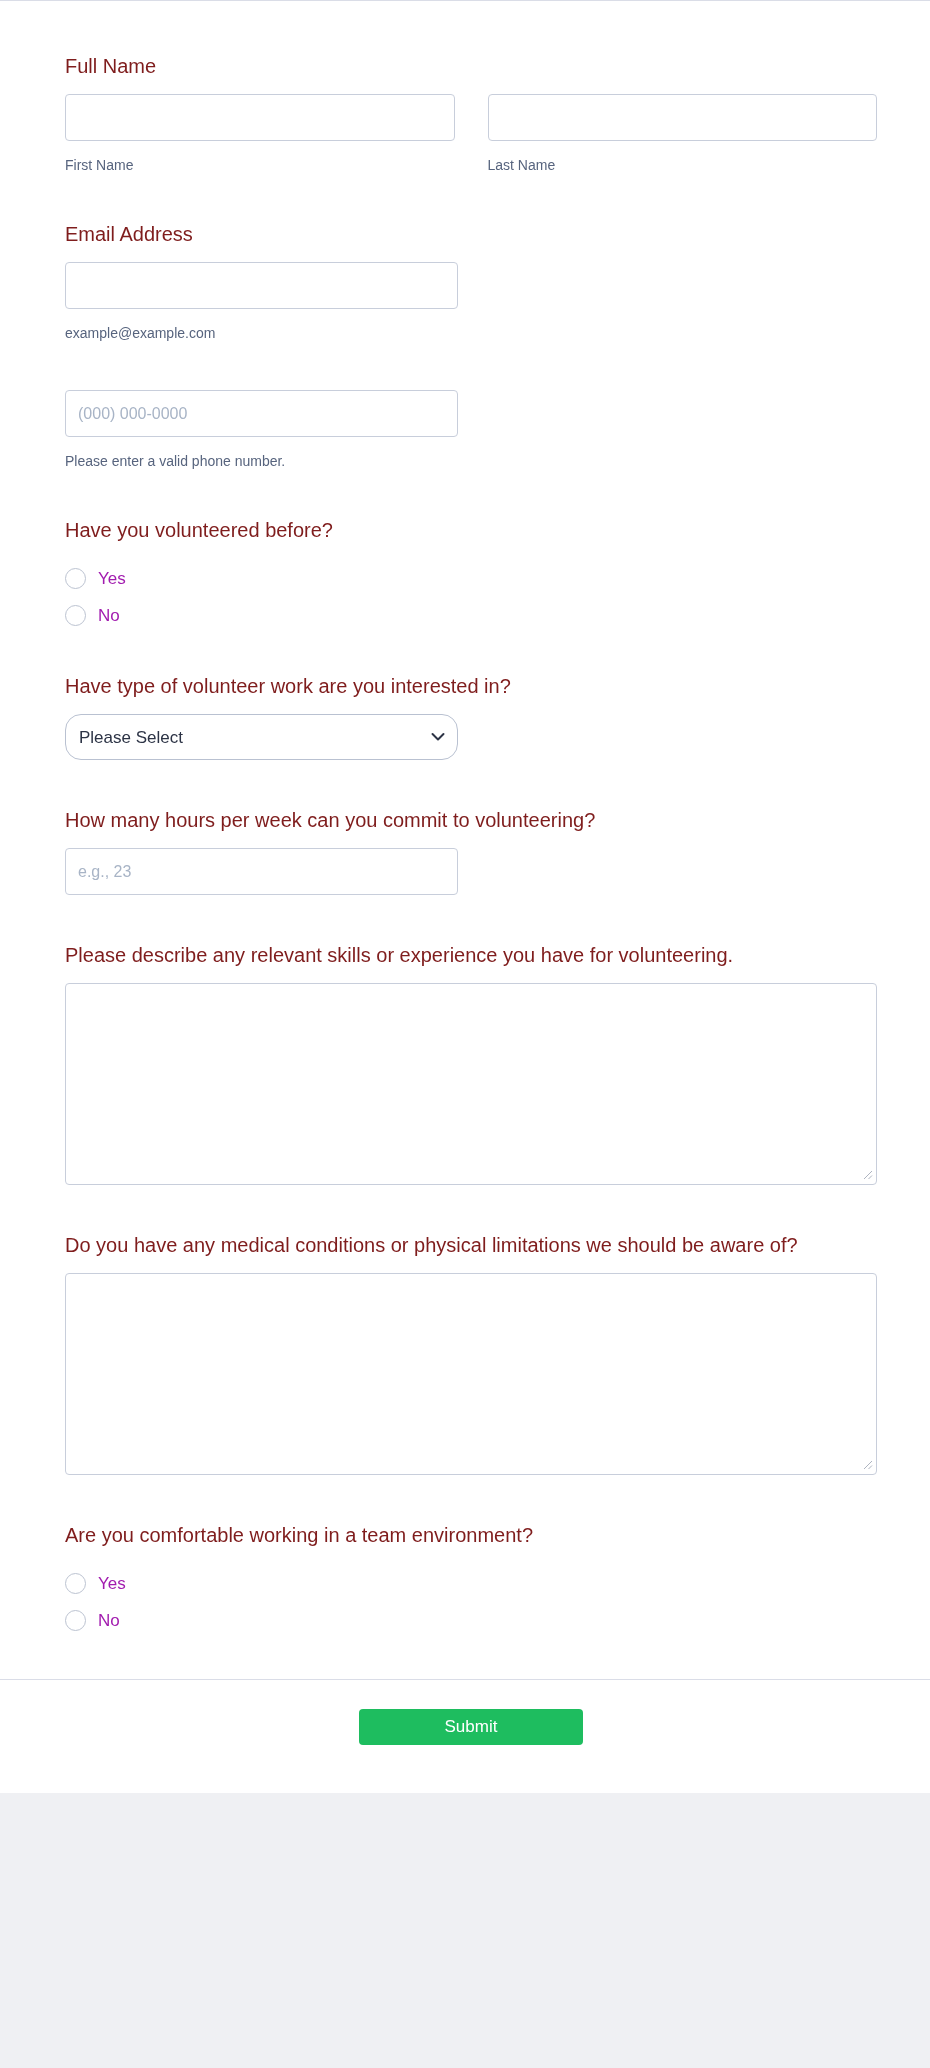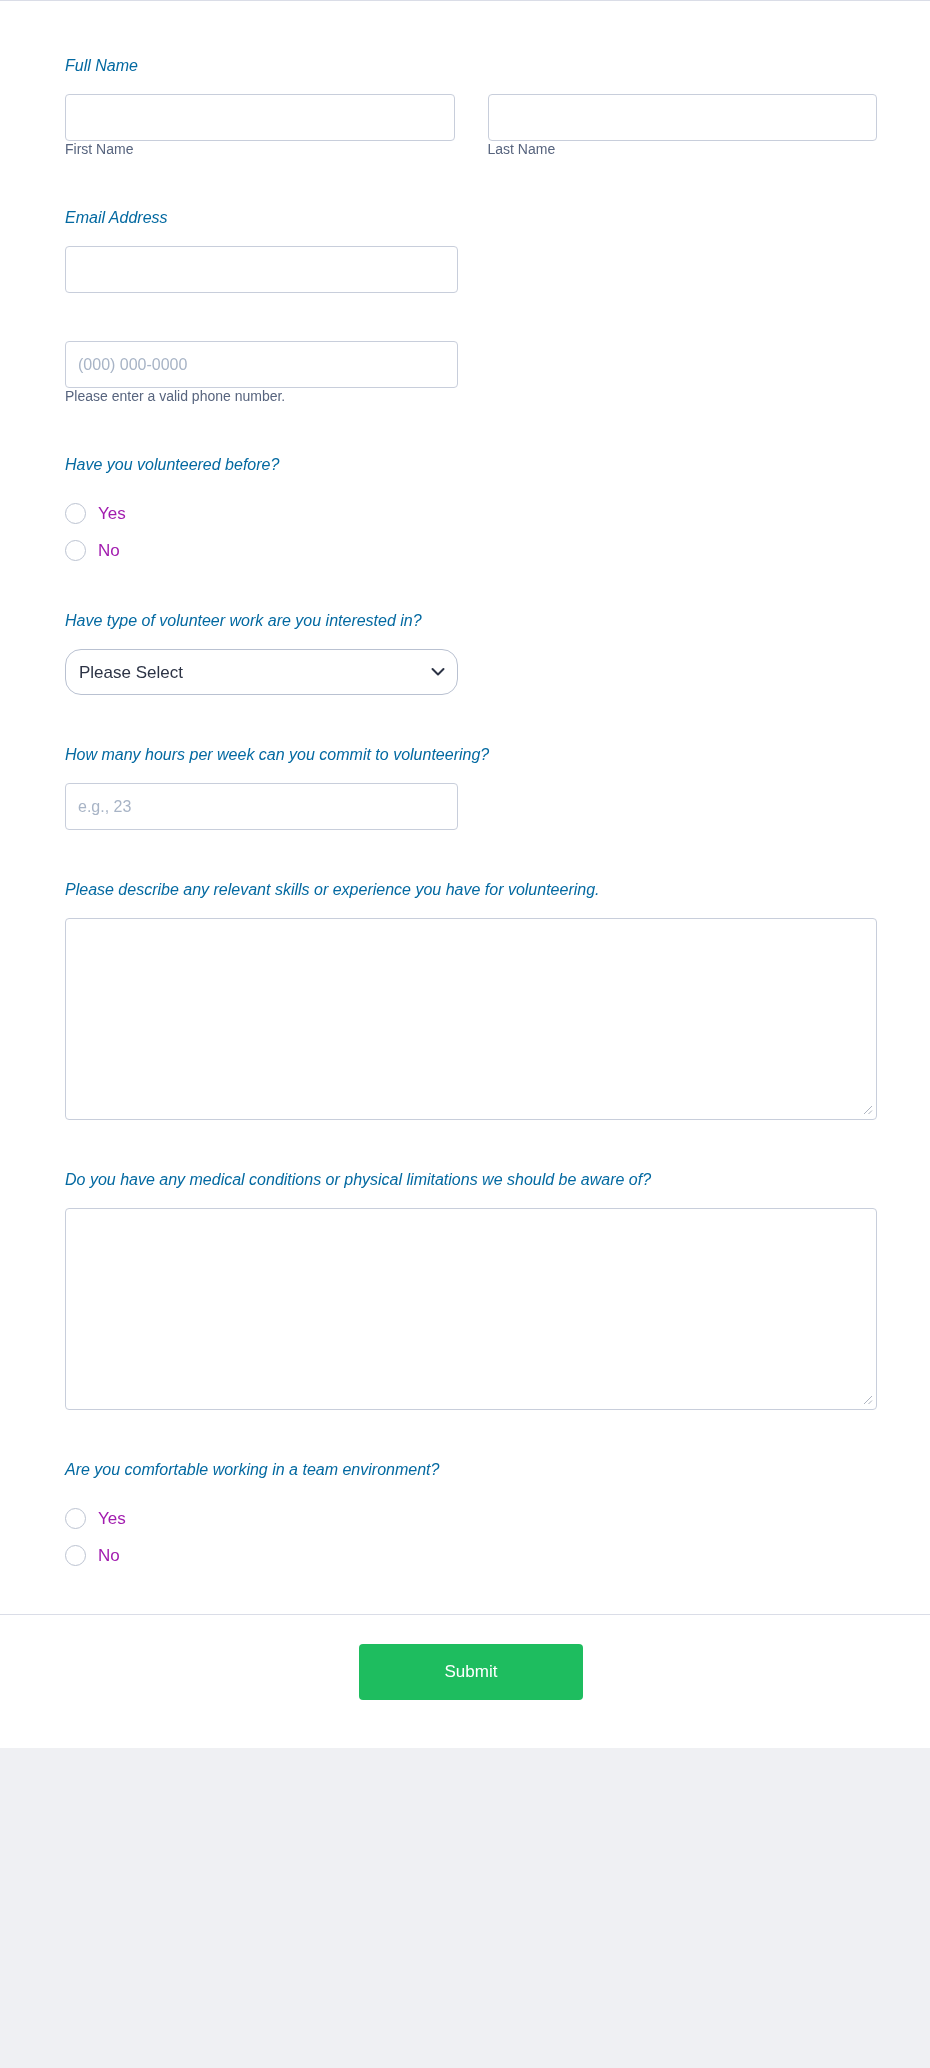--- a/index.html
+++ b/index.html
@@ -27,28 +27,28 @@
     max-width: 650px;
   }
   .header-spacer { height: 54px; }
   .divider { height: 0; border-top: 1px solid #dadde7; width: 100%; }
 
   
   .form-body { padding: 0 53px 0 65px; }
   .question { margin-top: 48px; }
   .question.first { margin-top: 53px; }
   .q-label {
-    font-size: 16px;
+    font-size: 20px;
     line-height: 24px;
     font-weight: 500;
-    color: #0369a1;
-    font-style: italic;
+    color: #7f1d1d;
   }
   .q-label + .control-row, .q-label + .control { margin-top: 16px; }
   .sublabel {
+    margin-top: 16px;
     font-size: 14px;
     line-height: 17px;
     color: #57647e;
   }
 
   .text-input {
     width: 393px;
     height: 47px;
     border: 1px solid #c8cedb;
     border-radius: 4px;
@@ -147,21 +147,21 @@
   
   .footer-divider { margin-top: 48px; }
   .submit-row {
     margin-top: 29px;
     display: flex;
     justify-content: center;
     padding-left: 12px;
   }
   .submit-button {
     width: 224px;
-    height: 56px;
+    height: 36px;
     background: #1ebd5f;
     color: #ffffff;
     border: none;
     border-radius: 4px;
     font-family: "Liberation Sans", sans-serif;
     font-size: 17px;
     cursor: pointer;
   }
   .card-bottom-pad { height: 48px; }
   .bottom-strip { height: 5px; background: #eff0f3; }
@@ -187,20 +187,21 @@
           <div class="sublabel">Last Name</div>
         </div>
       </div>
     </div>
 
     <div class="question">
       <div class="q-label">Email Address</div>
       <div class="control">
         <input type="text" class="text-input" value="" style="">
       </div>
+      <div class="sublabel">example@example.com</div>
     </div>
 
     <div class="question">
       <div class="control">
         <input type="text" class="text-input" placeholder="(000) 000-0000" style="">
       </div>
       <div class="sublabel">Please enter a valid phone number.</div>
     </div>
 
     <div class="question">

